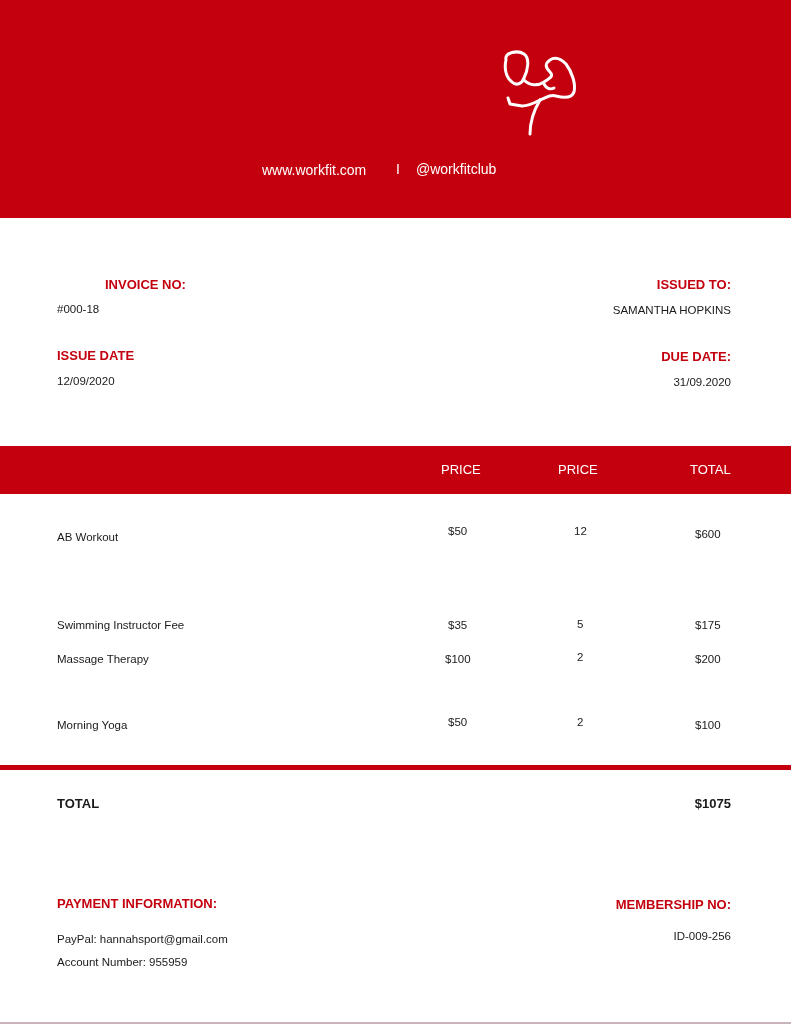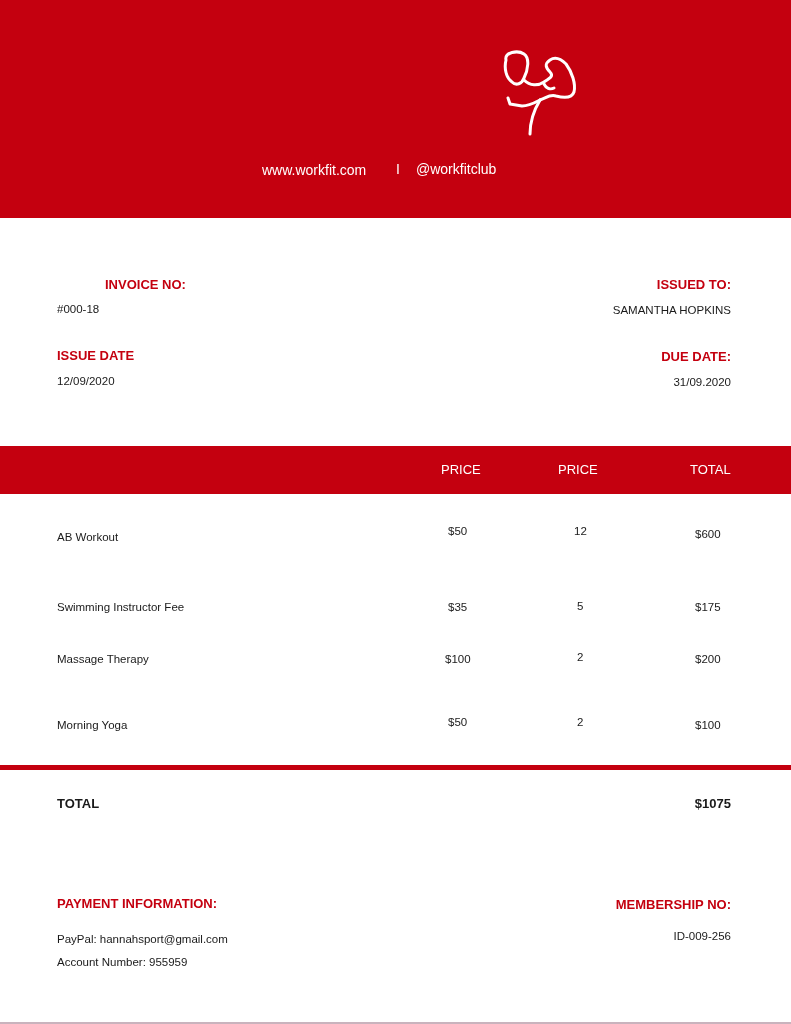--- a/index.html
+++ b/index.html
@@ -100,21 +100,21 @@
   <div class="th" style="left:558px;">PRICE</div>
   <div class="th" style="left:690px;">TOTAL</div>
 </div>
 
 <div class="row" style="top:524px;">
   <div class="cell" style="left:57px; top:6px;">AB Workout</div>
   <div class="cell" style="left:448px; top:0px;">$50</div>
   <div class="cell" style="left:574px; top:0px;">12</div>
   <div class="cell" style="left:695px; top:3px;">$600</div>
 </div>
-<div class="row" style="top:598px;">
+<div class="row" style="top:616px;">
   <div class="cell" style="left:57px; top:2px;">Swimming Instructor Fee</div>
   <div class="cell" style="left:448px; top:2px;">$35</div>
   <div class="cell" style="left:577px; top:1px;">5</div>
   <div class="cell" style="left:695px; top:2px;">$175</div>
 </div>
 <div class="row" style="top:650px;">
   <div class="cell" style="left:57px; top:2px;">Massage Therapy</div>
   <div class="cell" style="left:445px; top:2px;">$100</div>
   <div class="cell" style="left:577px; top:0px;">2</div>
   <div class="cell" style="left:695px; top:2px;">$200</div>

